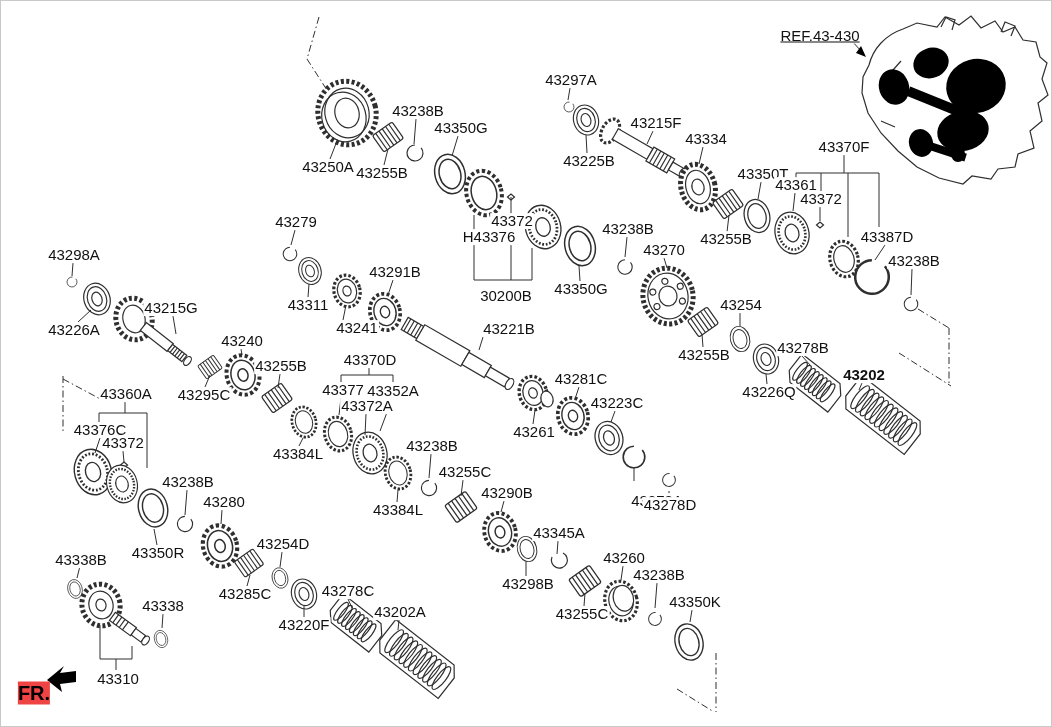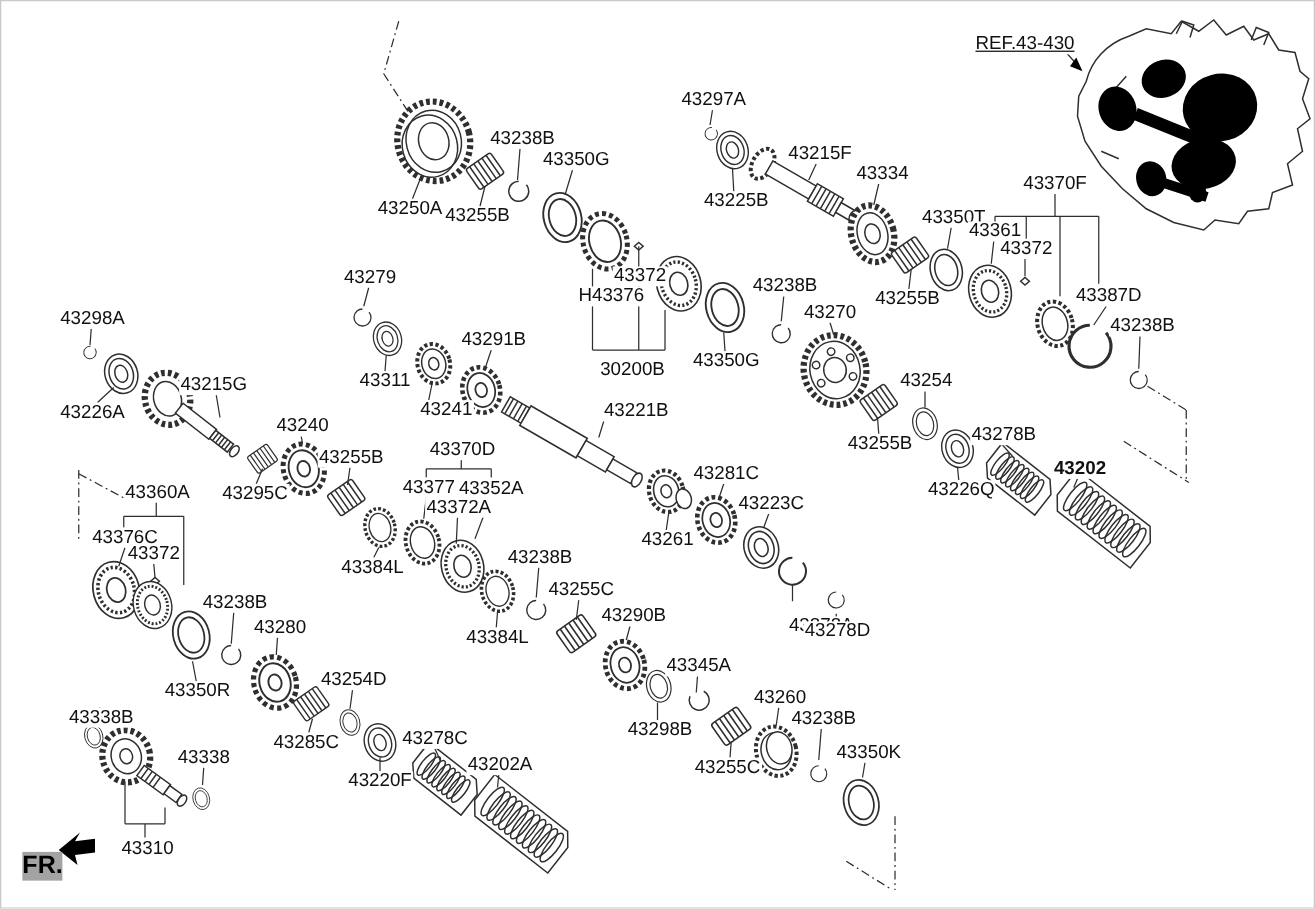--- a/index.html
+++ b/index.html
@@ -8,21 +8,21 @@
   .s{fill:#fff;stroke:#2f2f2f;stroke-width:1.2;}
   .n{fill:none;stroke:#2f2f2f;stroke-width:1.2;}
   .t{fill:#fff;stroke:#2f2f2f;stroke-width:5;stroke-dasharray:3 2.4;}
   .t2{fill:#fff;stroke:#2f2f2f;stroke-width:3.2;stroke-dasharray:2.6 2;}
   .sp{fill:#fff;stroke:#2f2f2f;stroke-width:2.5;stroke-dasharray:1.6 1.6;}
   .ld{fill:none;stroke:#2f2f2f;stroke-width:1;}
   .dd{fill:none;stroke:#2f2f2f;stroke-width:1;stroke-dasharray:7 3 1.5 3;}
   .blk{fill:#000;stroke:none;}
   .part-label{position:absolute;transform:translate(-50%,-50%);font-size:15px;line-height:1.05;color:#111;background:#fff;padding:0 1px;white-space:nowrap;}
   .ref-label{position:absolute;transform:translate(-50%,-50%);font-size:15px;color:#111;background:#fff;text-decoration:underline;white-space:nowrap;}
-  .fr-label{position:absolute;transform:translate(-50%,-50%);font-size:20px;font-weight:bold;color:#000;background:#a3a3a3;white-space:nowrap;text-align:right;}
+  .fr-label{position:absolute;transform:translate(-50%,-50%);font-size:20px;font-weight:bold;color:#000;background:#ef4444;white-space:nowrap;text-align:right;}
 </style>
 </head>
 <body>
 
 <div class="stage">
 
 <svg width="1052" height="727" viewBox="0 0 1052 727">
   <defs>
     <g id="needle">
       <rect x="-12" y="-10" width="24" height="20" rx="2" class="s"></rect>
@@ -328,21 +328,21 @@
       <div class="part-label" style="left: 580px; top: 288px;">43350G</div>
       <div class="part-label" style="left: 627px; top: 228px;">43238B</div>
       <div class="part-label" style="left: 663px; top: 249px;">43270</div>
       <div class="part-label" style="left: 508px; top: 328px; text-align: center;">43221B</div>
       <div class="part-label" style="left: 125px; top: 393px;">43360A</div>
       <div class="part-label" style="left: 99px; top: 429px;">43376C</div>
       <div class="part-label" style="left: 122px; top: 442px;">43372</div>
       <div class="part-label" style="left: 187px; top: 481px;">43238B</div>
       <div class="part-label" style="left: 157px; top: 552px;">43350R</div>
       <div class="part-label" style="left: 223px; top: 501px;">43280</div>
-      <div class="part-label" style="left: 80px; top: 573px;">43338B</div>
+      <div class="part-label" style="left: 80px; top: 559px;">43338B</div>
       <div class="part-label" style="left: 282px; top: 543px;">43254D</div>
       <div class="part-label" style="left: 244px; top: 593px;">43285C</div>
       <div class="part-label" style="left: 162px; top: 605px;">43338</div>
       <div class="part-label" style="left: 117px; top: 678px;">43310</div>
       <div class="part-label" style="left: 303px; top: 624px;">43220F</div>
       <div class="part-label" style="left: 347px; top: 590px;">43278C</div>
       <div class="part-label" style="left: 399px; top: 611px;">43202A</div>
       <div class="part-label" style="left: 369px; top: 359px;">43370D</div>
       <div class="part-label" style="left: 342px; top: 389px;">43377</div>
       <div class="part-label" style="left: 392px; top: 390px;">43352A</div>

